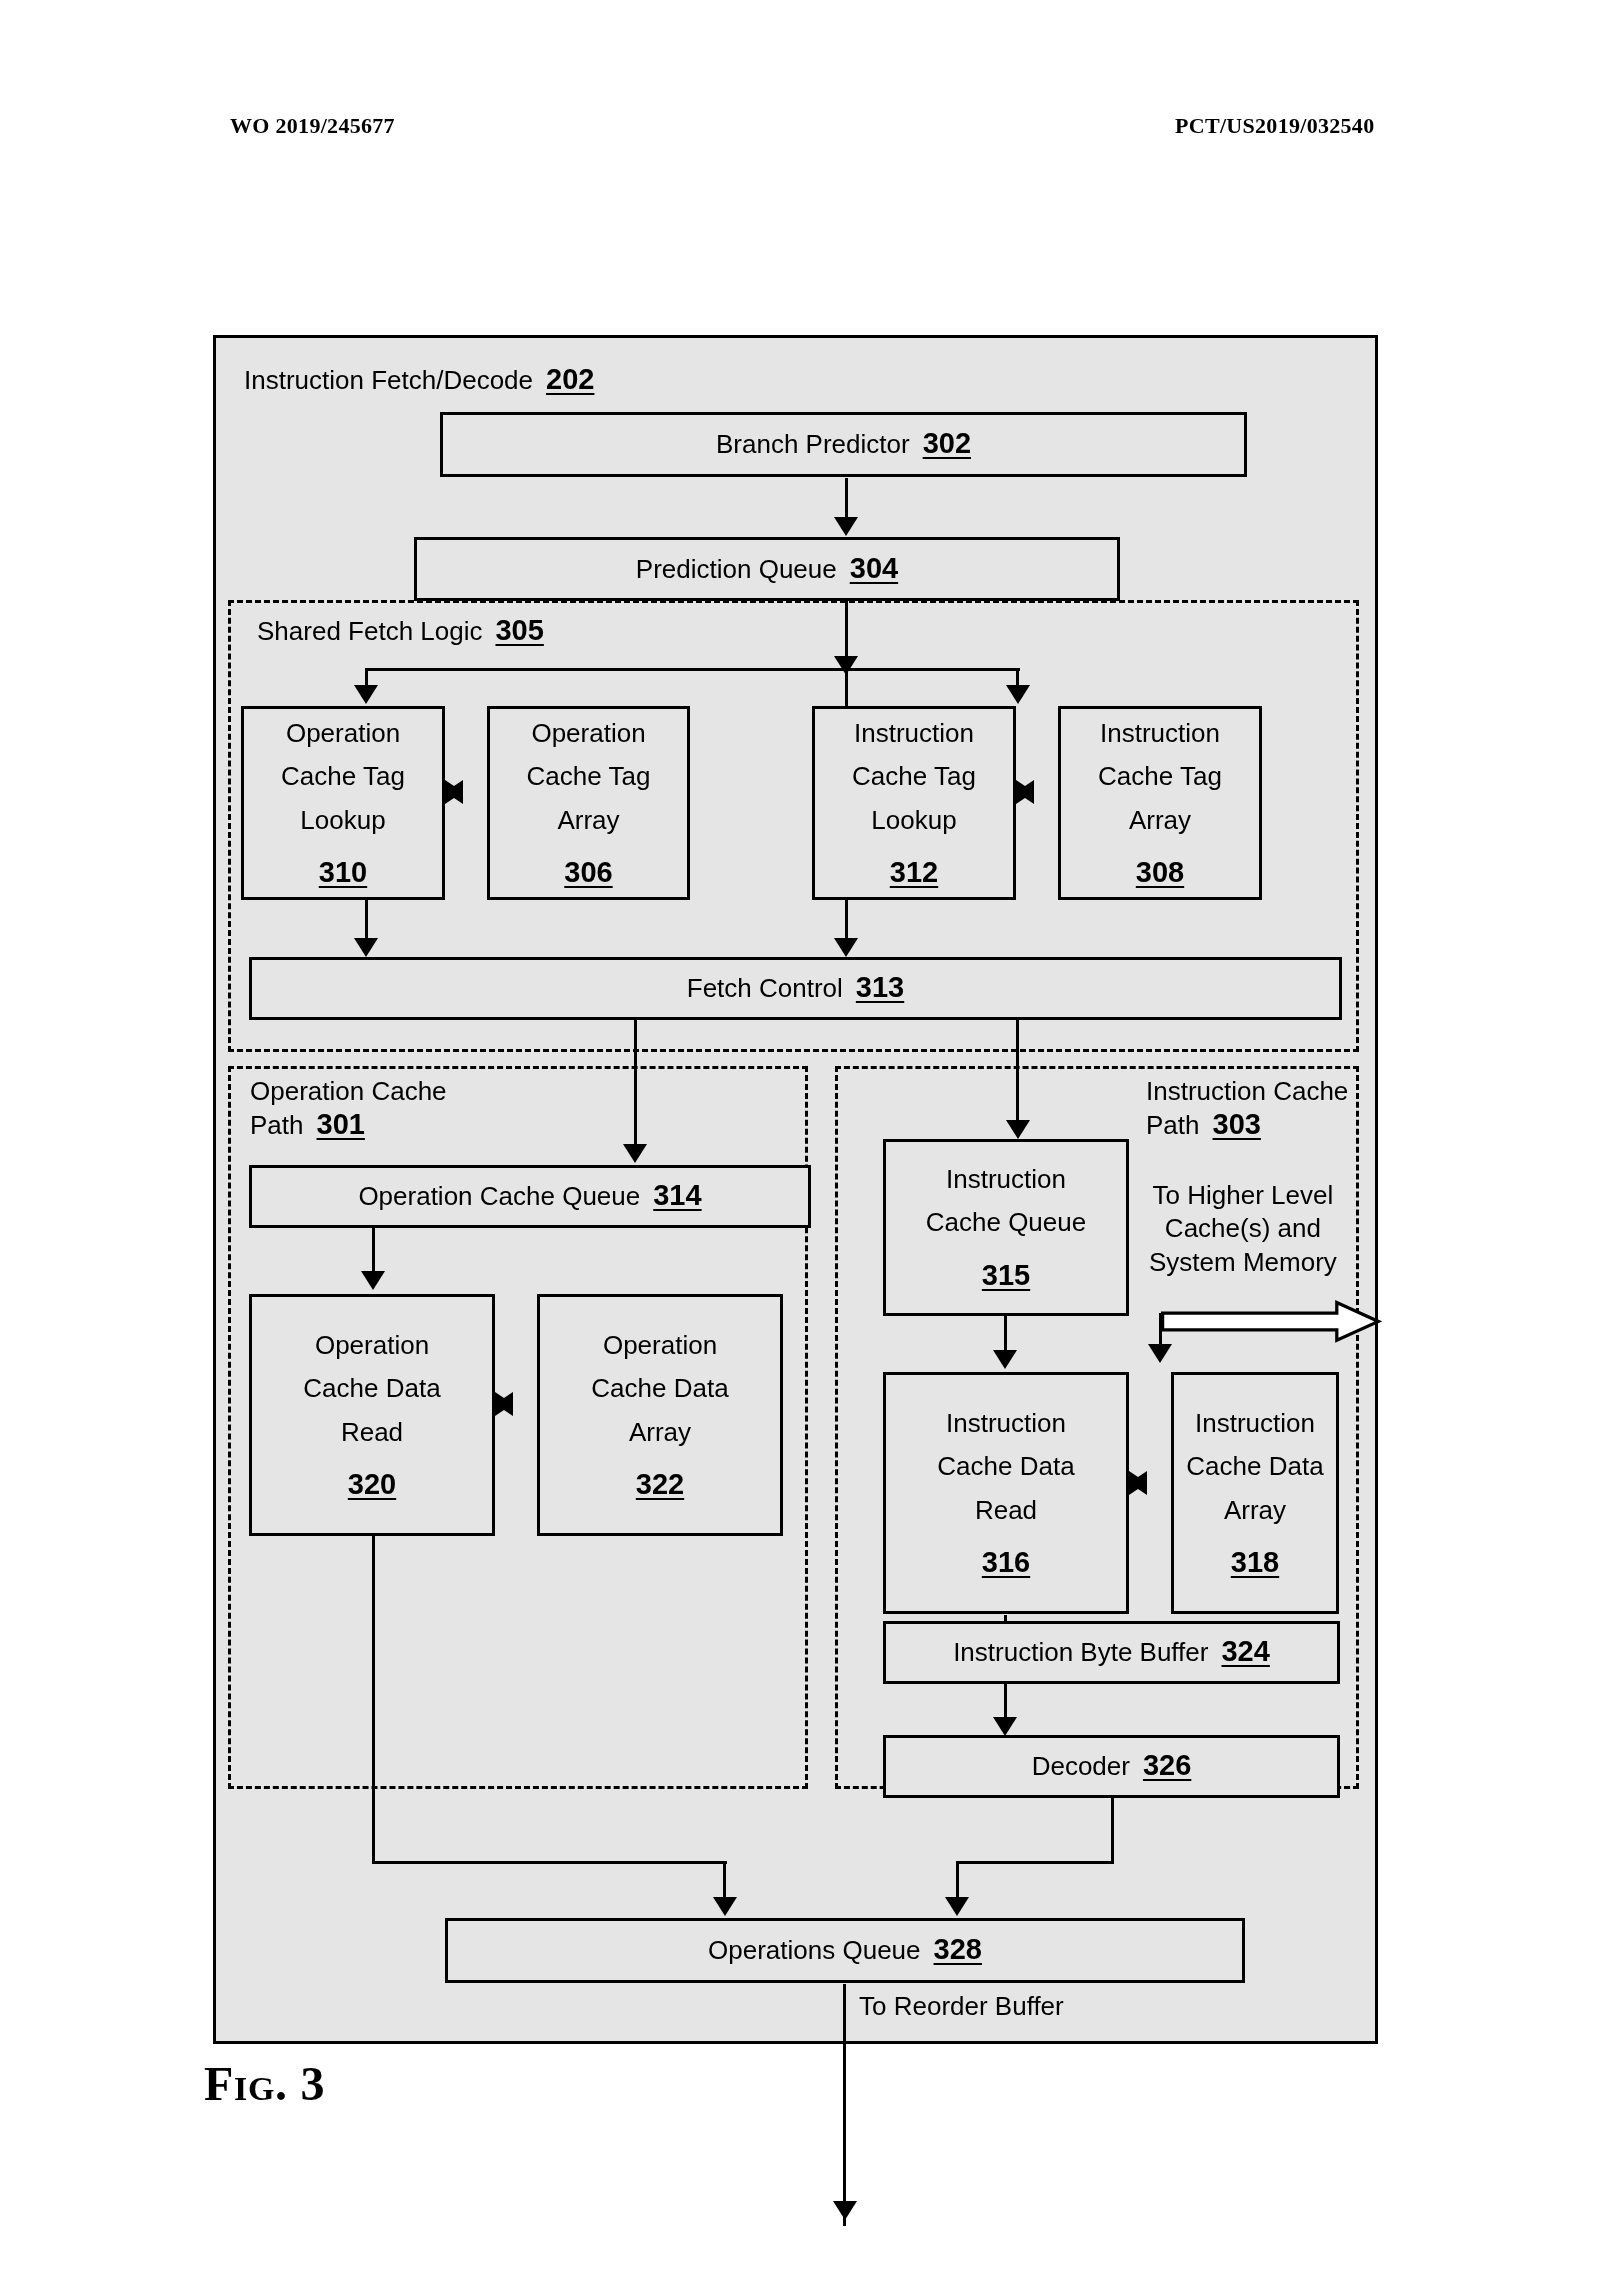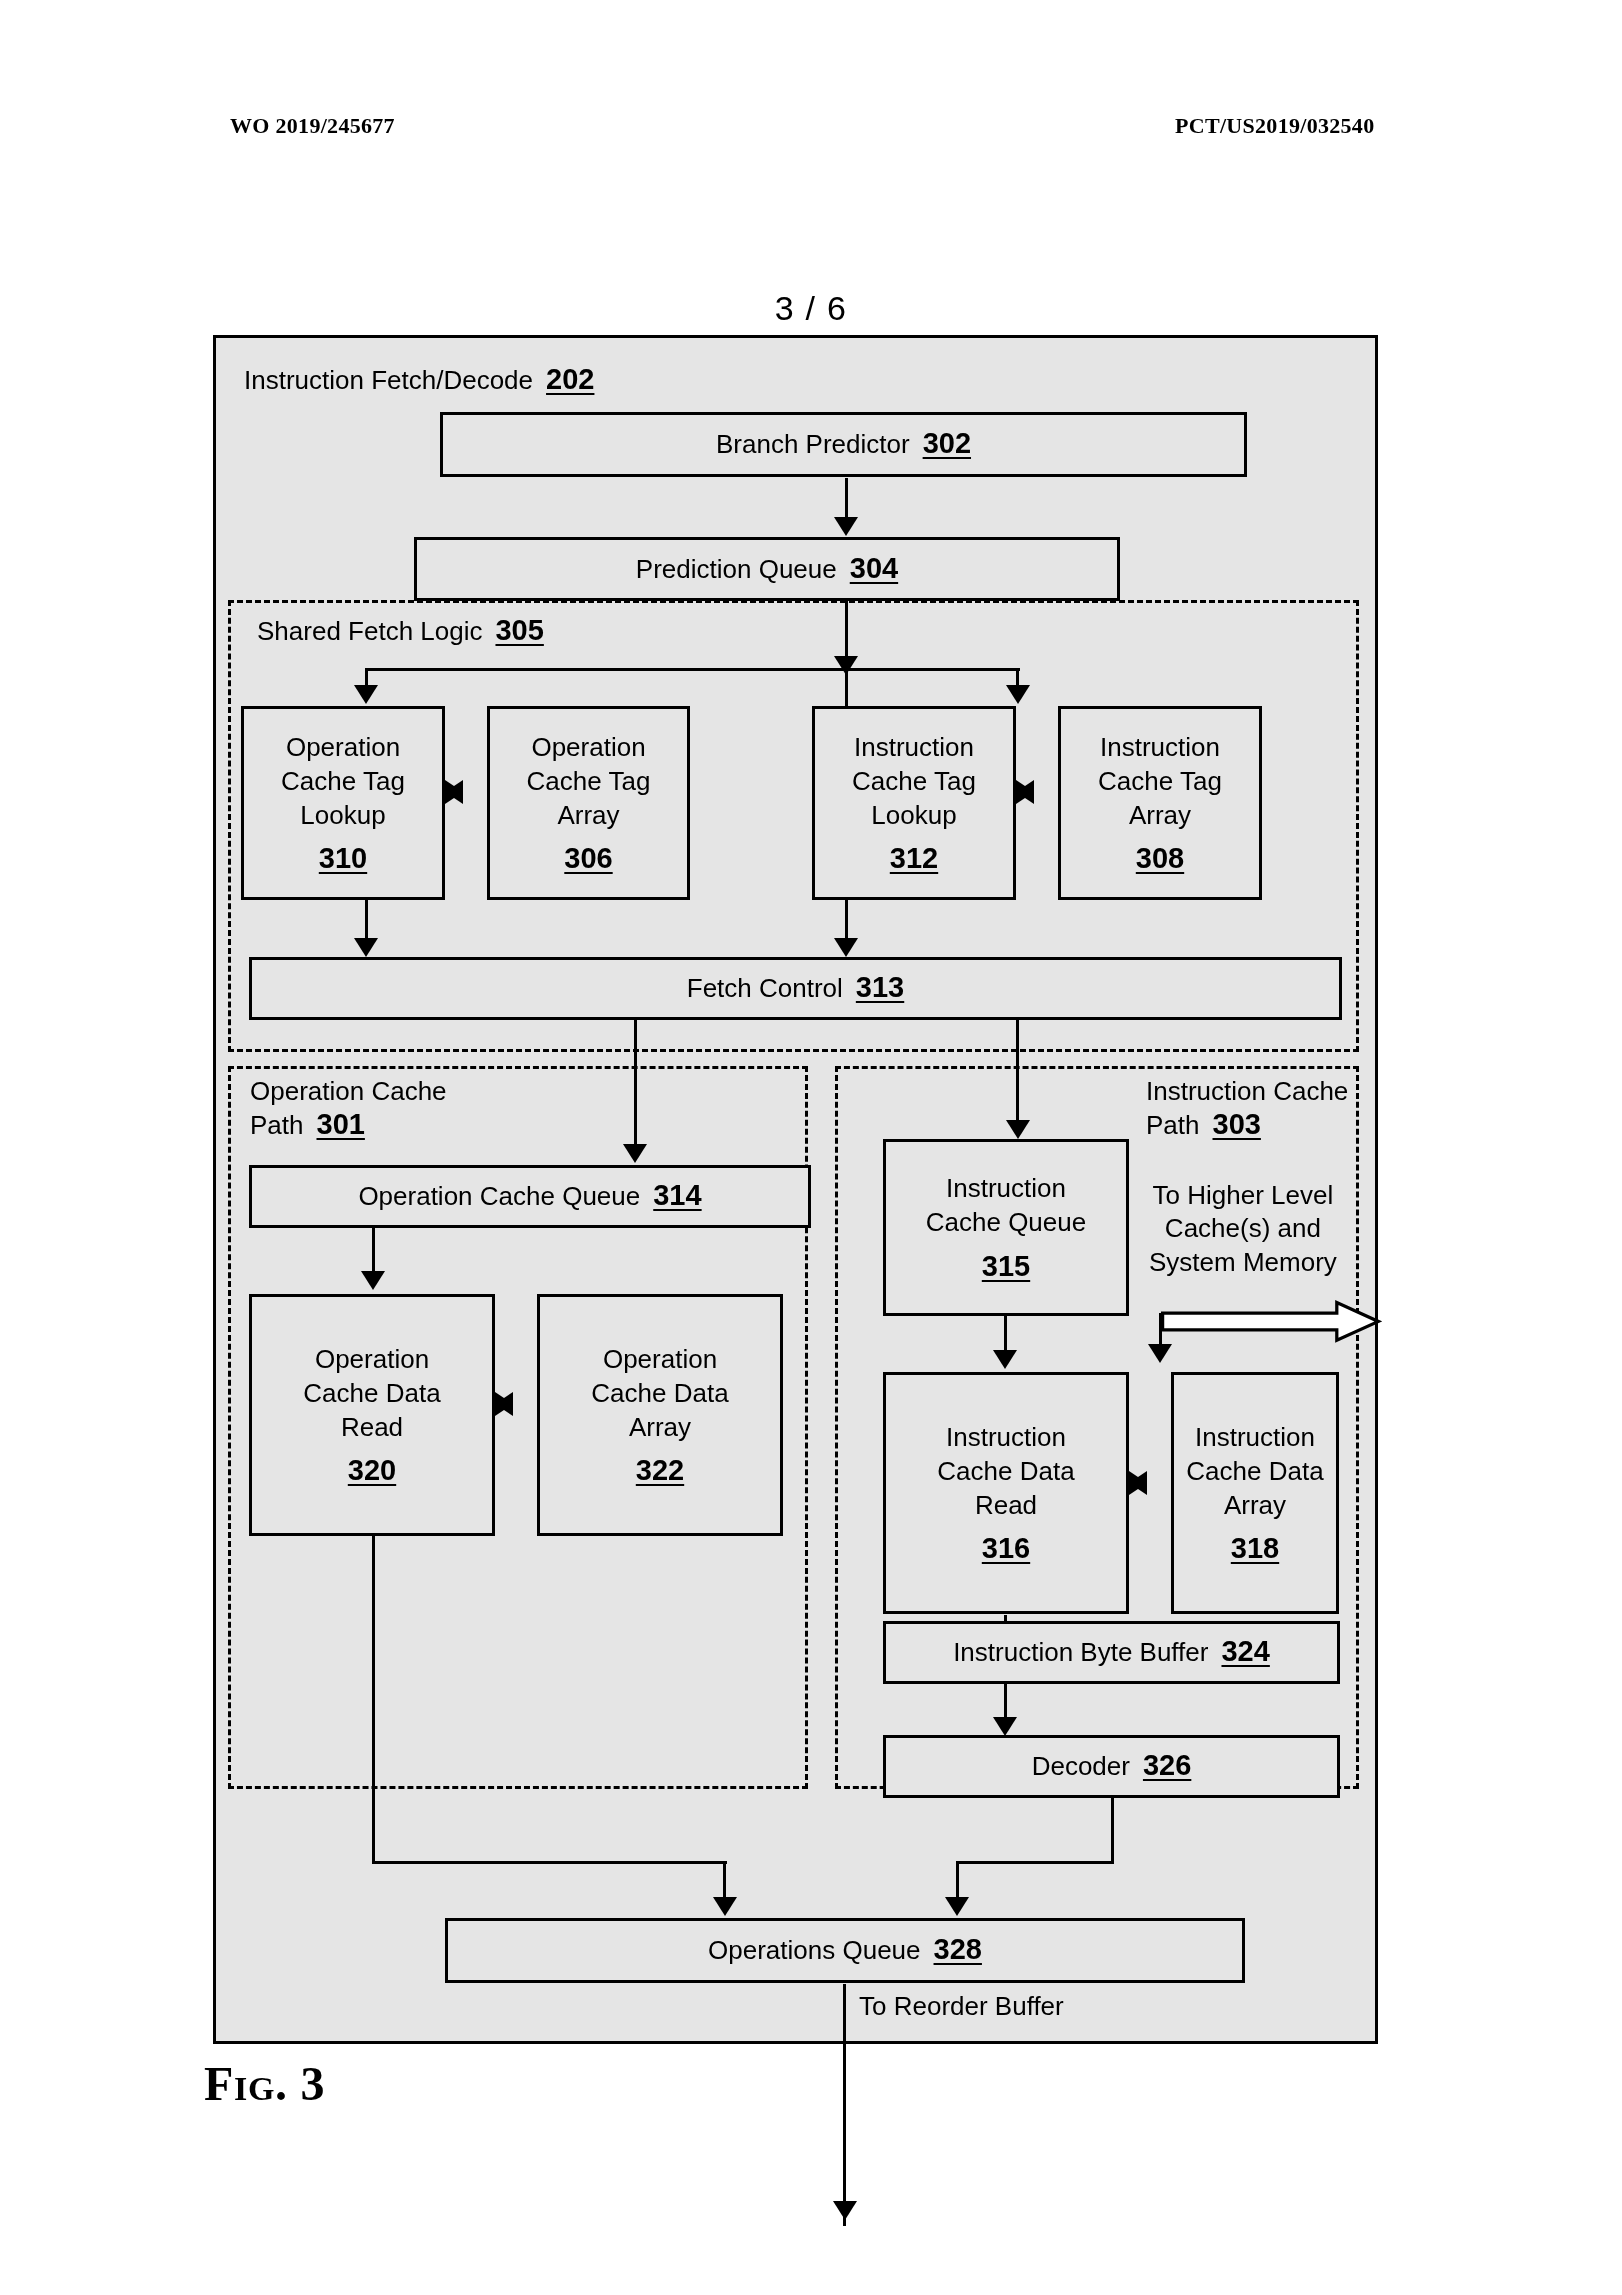--- a/index.html
+++ b/index.html
@@ -18,21 +18,21 @@
   #fig-caption{position:absolute;left:204px;top:2056px;font-family:"Liberation Serif",serif;font-size:48px;font-weight:bold;font-variant:small-caps;letter-spacing:0.7px;}
 
   
   .box{position:absolute;border:3.3px solid #000;box-sizing:border-box;background:#e5e5e5;
        display:flex;align-items:center;justify-content:center;text-align:right;}
   .dashbox{position:absolute;border:3.3px dashed #000;box-sizing:border-box;background:transparent;}
   .lbl{position:absolute;white-space:nowrap;}
   .t{font-size:26px;line-height:1.28;}
   .num{font-size:29px;font-weight:bold;text-decoration:underline;text-underline-offset:3.9px;}
   .inline-title{display:flex;align-items:baseline;gap:13px;justify-content:center;}
-  .stack{display:flex;flex-direction:column;align-items:center;justify-content:center;gap:1px;}
+  .stack{display:flex;flex-direction:column;align-items:center;justify-content:center;gap:10px;}
   .stack .num{margin-top:9.2px;}
 
   
   .vline{position:absolute;width:3.3px;background:#000;}
   .hline{position:absolute;height:3.3px;background:#000;}
   .arrow-d{position:absolute;width:0;height:0;border-left:12.4px solid transparent;border-right:12.4px solid transparent;border-top:19.6px solid #000;}
   .arrow-l{position:absolute;width:0;height:0;border-top:12.4px solid transparent;border-bottom:12.4px solid transparent;border-right:18.3px solid #000;}
   .arrow-r{position:absolute;width:0;height:0;border-top:12.4px solid transparent;border-bottom:12.4px solid transparent;border-left:18.3px solid #000;}
 
   
@@ -41,21 +41,20 @@
   .memarrow{position:absolute;}
 </style>
 </head>
 <body>
 
 <div class="page">
 
   <div class="hdr" id="hdr-left">WO 2019/245677</div>
   <div class="hdr" id="hdr-right">PCT/US2019/032540</div>
 
-  <div id="page-no">3 / 6</div>
 
   <div class="box" style="left:213px;top:335px;width:1165px;height:1709px;"></div>
   <div class="lbl inline-title" style="left:244px;top:363px;">
     <span class="t">Instruction Fetch/Decode</span>
     <span class="num">202</span>
   </div>
 
   <div class="box" style="left:440px;top:412px;width:807px;height:65px;">
     <div class="inline-title">
       <span class="t">Branch Predictor</span>

